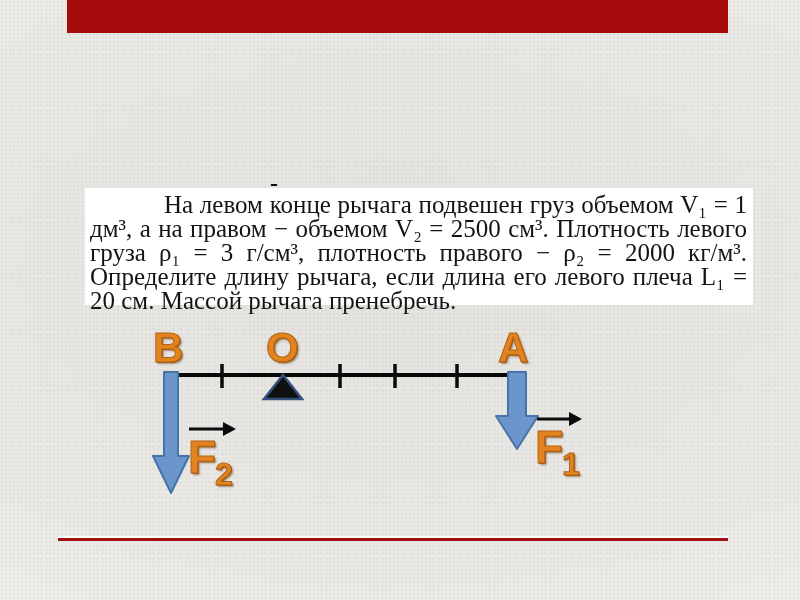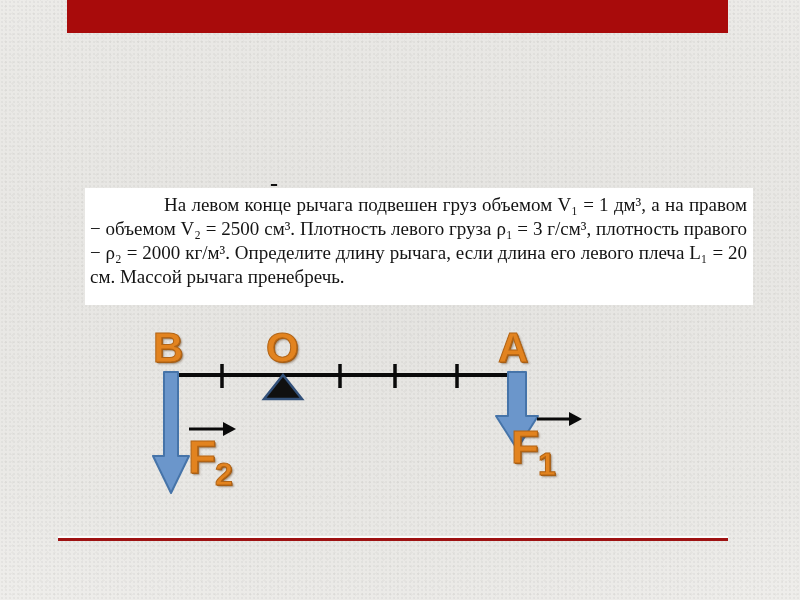--- a/index.html
+++ b/index.html
@@ -20,21 +20,21 @@
   .top-bar{
     position:absolute;left:67px;top:0;width:661px;height:33px;
   }
   .text-box{
     position:absolute;left:85px;top:188px;width:668px;height:117px;
     background:#FFFFFF;box-sizing:border-box;
     padding:5px 6px 0 5px;
   }
   .problem-text{
     font-family:"Liberation Serif","DejaVu Serif",serif;
-    font-size:19px;line-height:24px;color:#141414;
+    font-size:25px;line-height:24px;color:#141414;
     text-align:justify;text-indent:74px;margin:0;
   }
   .stray-dash{
     position:absolute;left:270px;top:170px;
     font-family:"Liberation Serif","DejaVu Serif",serif;
     font-weight:bold;font-size:24px;color:#111;
   }
   .diagram-svg{position:absolute;left:0;top:0;width:800px;height:600px;}
   .pt-label{
     position:absolute;
@@ -46,21 +46,21 @@
   .pt-o{left:266px;top:327px;}
   .pt-a{left:498px;top:327px;}
   .force-label{
     position:absolute;
     font-weight:700;line-height:1;
     -webkit-text-stroke:1px #B26416;
     text-shadow:1px 1px 0 #A05A12, 2px 2px 2px rgba(80,40,0,0.45);
     text-align:right;
   }
   .force-left{left:188px;top:434px;}
-  .force-right{left:511px;top:424px;}
+  .force-right{left:535px;top:424px;}
   .force-symbol{font-size:46px;}
   .force-sub{font-size:32px;position:relative;top:12px;margin-left:-1px;}
   .bottom-highlight{
     position:absolute;left:58px;top:536px;width:670px;height:2px;
     background:rgba(255,255,255,0.85);
   }
   .bottom-line{
     position:absolute;left:58px;top:538px;width:670px;height:3px;
   }
 </style>

